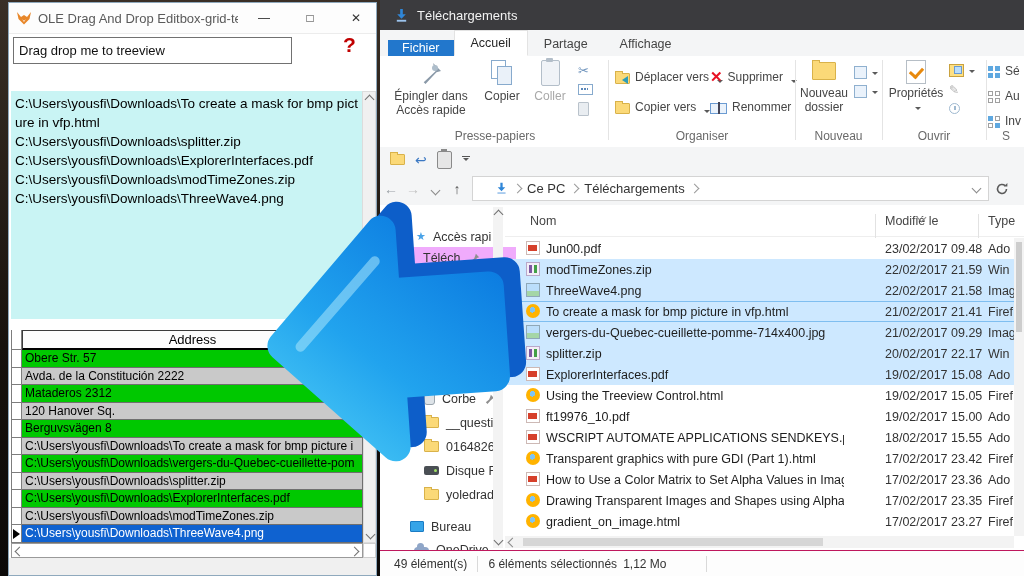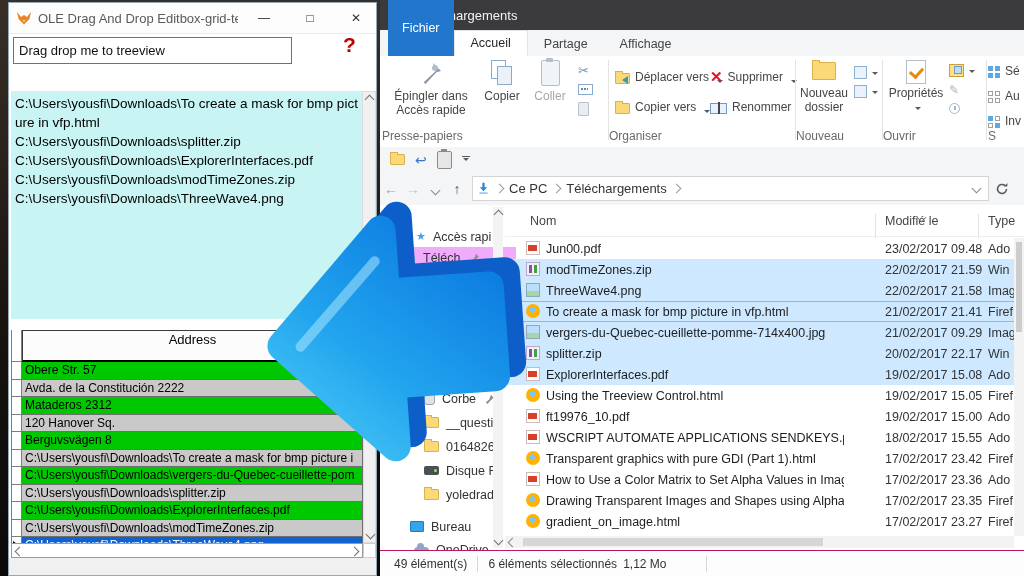--- a/index.html
+++ b/index.html
@@ -23,47 +23,47 @@
   .cyan div{word-break:break-all}
   .vsb{position:absolute;background:#f0f0f0;border:1px solid #dcdcdc;box-sizing:border-box}
   .cyan-sb{left:353px;top:88px;width:14px;height:228px}
   
   .chev{display:inline-block;width:6px;height:6px;border-right:1.6px solid #707070;border-bottom:1.6px solid #707070}
   .chev-up{transform:rotate(-135deg)} .chev-down{transform:rotate(45deg)}
   .chev-left{transform:rotate(135deg)} .chev-right{transform:rotate(-45deg)}
   .sb-arr{position:absolute;left:3px}
   
   .grid{position:absolute;left:2px;top:327px;width:365px}
-  .g-head{display:flex;height:32px}
+  .g-head{display:flex;height:20px}
   .g-sel{width:11px;background:#fff;border:1px solid #7d7d7d;border-top:none;box-sizing:border-box;position:relative}
   .g-hcell{width:341px;background:#fcfcfc;border:1px solid #3c3c3c;border-bottom:2px solid #000;box-sizing:border-box;
            text-align:center;font-size:13px;line-height:17px;color:#000}
   .g-row{display:flex;height:17.5px}
   .g-cell{width:341px;font-size:12px;line-height:17.5px;padding-left:3px;box-sizing:border-box;
           white-space:nowrap;overflow:hidden;border-bottom:1px solid #6f6f6f;border-right:1px solid #6f6f6f;color:#000}
   .cls-green{background:#00c800}
   .cls-gray{background:#c9c9c9}
   .cls-blue{background:#0f62d0!important;color:#fff!important}
   .rowptr{position:absolute;left:1px;top:4px;width:0;height:0;border:5px solid transparent;border-left:7px solid #000}
   .g-vsb{position:absolute;left:352px;top:20px;width:13px;height:192.5px}
   .g-hsb{position:absolute;left:0px;top:213px;width:352px;height:15px;background:#fff;border:1px solid #9a9a9a;box-sizing:border-box}
   .g-corner{position:absolute;left:352px;top:213px;width:13px;height:15px;background:#fff;border:1px solid #cfcfcf;box-sizing:border-box}
   .vfp-bottom{position:absolute;left:0;top:555px;width:367px;height:17px;background:#f0f0f0}
   
   .exp{position:absolute;left:380px;top:0;width:644px;height:576px;background:#fff;overflow:hidden}
   .exp-tb{height:30px;background:#3b3b3e;display:flex;align-items:center;gap:8px;padding-left:14px}
   .exp-title{color:#f2f2f2;font-size:13px}
   .tabs{height:26px;background:#f4f5f6;display:flex;align-items:flex-end;padding-left:8px;border-bottom:1px solid #e8e8e8}
   .tab{font-size:12.5px;padding:5px 16px;color:#444}
-  .tab-file{background:#2277cc;color:#fff;padding:21px 14px}
+  .tab-file{background:#2277cc;color:#fff;padding:1px 14px}
   .tab-active{background:#fff;border:1px solid #e3e3e3;border-bottom:1px solid #fff;color:#262626}
   .ribbon{position:absolute;left:0;top:56px;width:644px;height:91px;background:#fff;border-bottom:1px solid #e1e1e1}
   .rdiv{position:absolute;top:4px;height:80px;width:1px;background:#e4e4e4}
   .rg{position:absolute;top:0;height:91px}
-  .rg-label{position:absolute;bottom:4px;left:0;right:0;font-size:12px;color:#6a6a6a;white-space:nowrap}
+  .rg-label{position:absolute;bottom:4px;left:0;right:0;text-align:center;font-size:12px;color:#6a6a6a;white-space:nowrap}
   .bigbtn{position:absolute;top:4px;text-align:center;font-size:12px;color:#464646;line-height:14px}
   .dim{color:#a8a8a8}
   .tri{display:inline-block;width:0;height:0;border:3.5px solid transparent;border-top-color:#5a5a5a;vertical-align:middle;margin-left:3px;position:relative;top:2px}
   .rowbtn{position:absolute;font-size:12px;color:#464646;white-space:nowrap;display:flex;align-items:flex-end;gap:5px}
   
   .icon-pin{width:24px;height:26px;margin:0 auto 3px}
   .copyic{position:relative;width:24px;height:26px;margin:0 auto 3px}
   .copyic::before,.copyic::after{content:'';position:absolute;width:15px;height:19px;background:#fff;border:1.5px solid #87aacd;box-sizing:border-box}
   .copyic::before{left:1px;top:0}
   .copyic::after{left:7px;top:6px;background:#eaf1f9}
@@ -95,21 +95,21 @@
   
   .qat{position:absolute;left:0;top:147px;width:644px;height:25px;background:#f4f5f6;display:flex;align-items:center;gap:10px;padding-left:10px}
   .qat-clip{width:15px;height:18px;background:#e6e6e6;border:1px solid #8a8a8a;border-radius:2px;position:relative;box-sizing:border-box}
   .qat-clip::before{content:'';position:absolute;left:3px;top:-3px;width:6px;height:3px;background:#8a8a8a}
   .undo{color:#3b78c3;font-size:14px;line-height:14px}
   .qatdrop{display:flex;flex-direction:column;align-items:center;gap:1px}
   .qatdrop b{display:block;width:8px;height:0;border-top:1.5px solid #555}
   .addr{position:absolute;left:0;top:172px;width:644px;height:33px;background:#f4f5f6;display:flex;align-items:center}
   .navbtn{width:22px;text-align:center;font-size:14px}
   .abox{height:25px;background:#fff;border:1px solid #d4d4d4;box-sizing:border-box;display:flex;align-items:center;
-        margin-left:4px;width:517px;font-size:13px;color:#333;padding-left:4px;gap:6px;position:relative}
+        margin-left:4px;width:517px;font-size:13px;color:#333;padding-left:22px;gap:6px;position:relative}
   .abox .endchev{position:absolute;right:8px}
   .refresh{margin-left:6px}
   
   .nav{position:absolute;left:0;top:205px;width:125px;height:345px;background:#fff;font-size:12.5px;color:#333}
   .nitem{position:absolute;height:21px;display:flex;align-items:center;gap:7px;width:125px;white-space:nowrap}
   .nitem .pinwrap{margin-left:2px}
   .nsel{background:#f0abfc;width:112px}
   .nav-sb{position:absolute;left:113px;width:10px;top:2px;height:341px;background:#f3f3f3}
   .si-star{color:#4aa3e8;font-size:11px}
   .si-bin{width:11px;height:13px;background:#dde3e8;border:1px solid #9aa5ad;border-radius:2px 2px 3px 3px;box-sizing:border-box}

